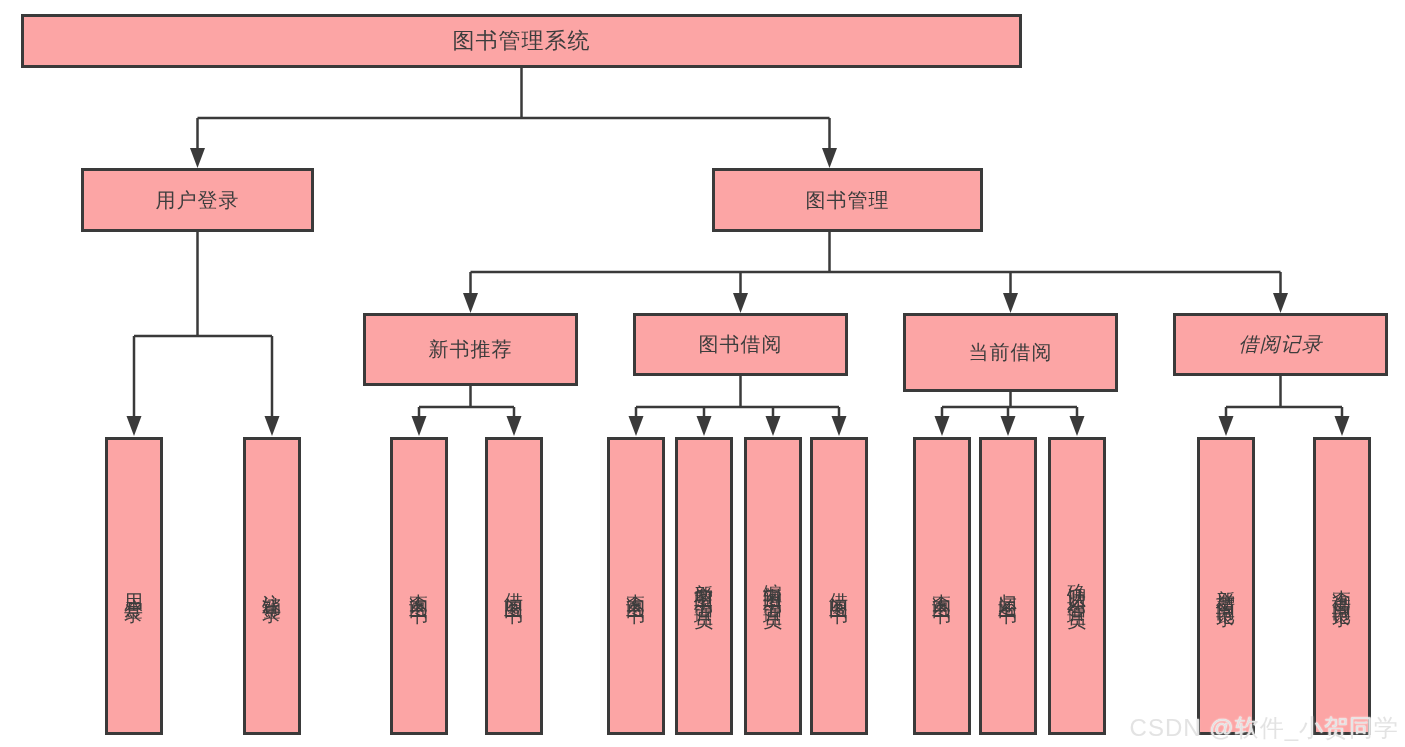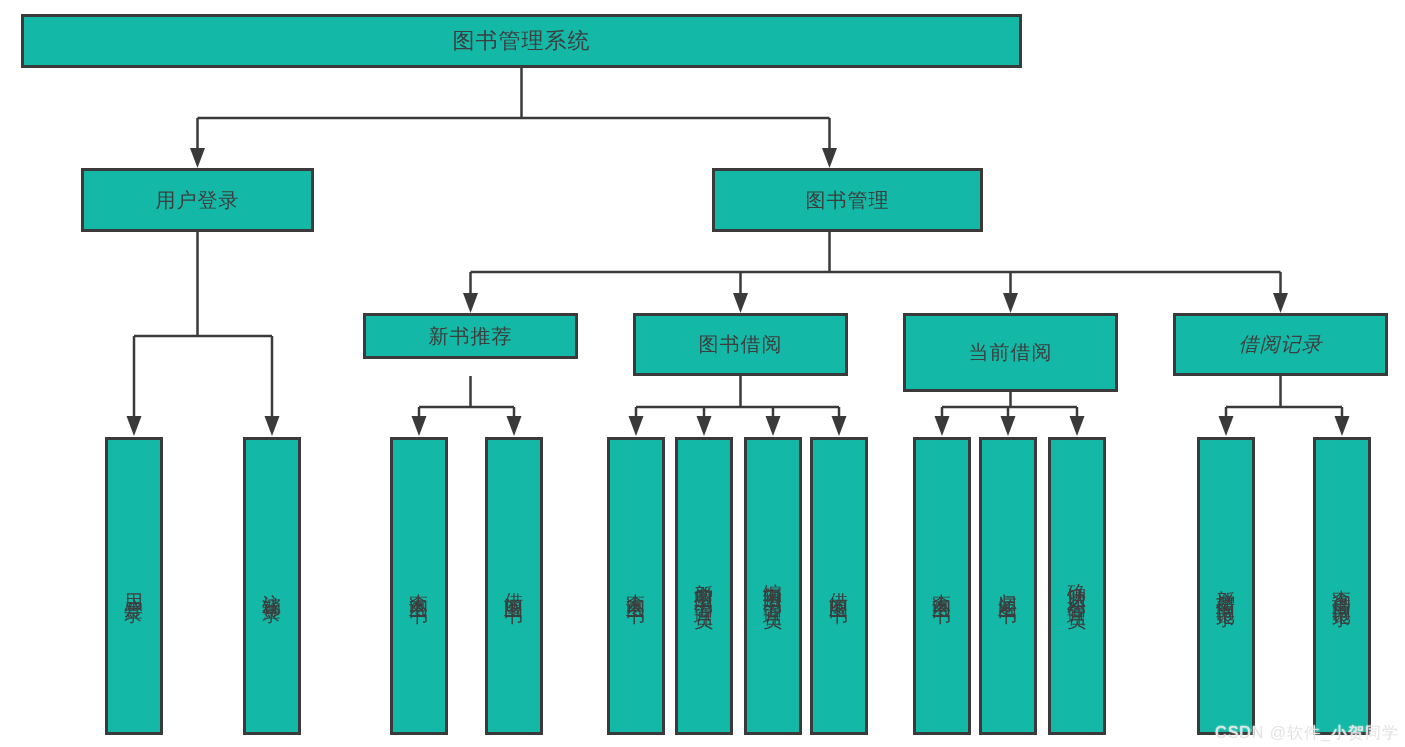--- a/index.html
+++ b/index.html
@@ -13,21 +13,21 @@
   }
   .wires {
     position: absolute;
     left: 0; top: 0;
     width: 1405px; height: 747px;
     z-index: 0;
   }
   .node {
     position: absolute;
     box-sizing: border-box;
-    background: #14b8a6;
+    background: #fca5a5;
     border: 3px solid #3a3a3a;
     color: #3d3d3d;
     display: flex;
     align-items: center;
     justify-content: center;
     z-index: 1;
   }
   .h-node { font-size: 20px; letter-spacing: 1px; }
   .root-node { font-size: 22px; letter-spacing: 1px; }
   .leaf span {
@@ -36,21 +36,21 @@
     font-size: 19px;
     line-height: 1;
     letter-spacing: 4px;
     color: #3d3d3d;
   }
   .watermark {
     position: absolute;
     right: 6px;
     bottom: 3px;
     z-index: 5;
-    font-size: 16px;
+    font-size: 24px;
     color: rgba(226, 226, 226, 0.95);
     text-shadow: 0 0 2px #ffffff, 0 0 1px #ffffff;
     letter-spacing: 1px;
     white-space: nowrap;
   }
 </style>
 </head>
 <body>
 
 <div class="canvas">
@@ -137,21 +137,21 @@
     <span>图书管理系统</span>
   </div>
 
   <div class="node h-node" style="left:81px; top:168px; width:233px; height:64px;">
     <span>用户登录</span>
   </div>
   <div class="node h-node" style="left:712px; top:168px; width:271px; height:64px;text-align:center;">
     <span>图书管理</span>
   </div>
 
-  <div class="node h-node" style="left:363px; top:313px; width:215px; height:46px;">
+  <div class="node h-node" style="left:363px; top:313px; width:215px; height:73px;">
     <span>新书推荐</span>
   </div>
   <div class="node h-node" style="left:633px; top:313px; width:215px; height:63px;">
     <span>图书借阅</span>
   </div>
   <div class="node h-node" style="left:903px; top:313px; width:215px; height:79px;">
     <span>当前借阅</span>
   </div>
   <div class="node h-node" style="left:1173px; top:313px; width:215px; height:63px;font-style:italic;">
     <span>借阅记录</span>

